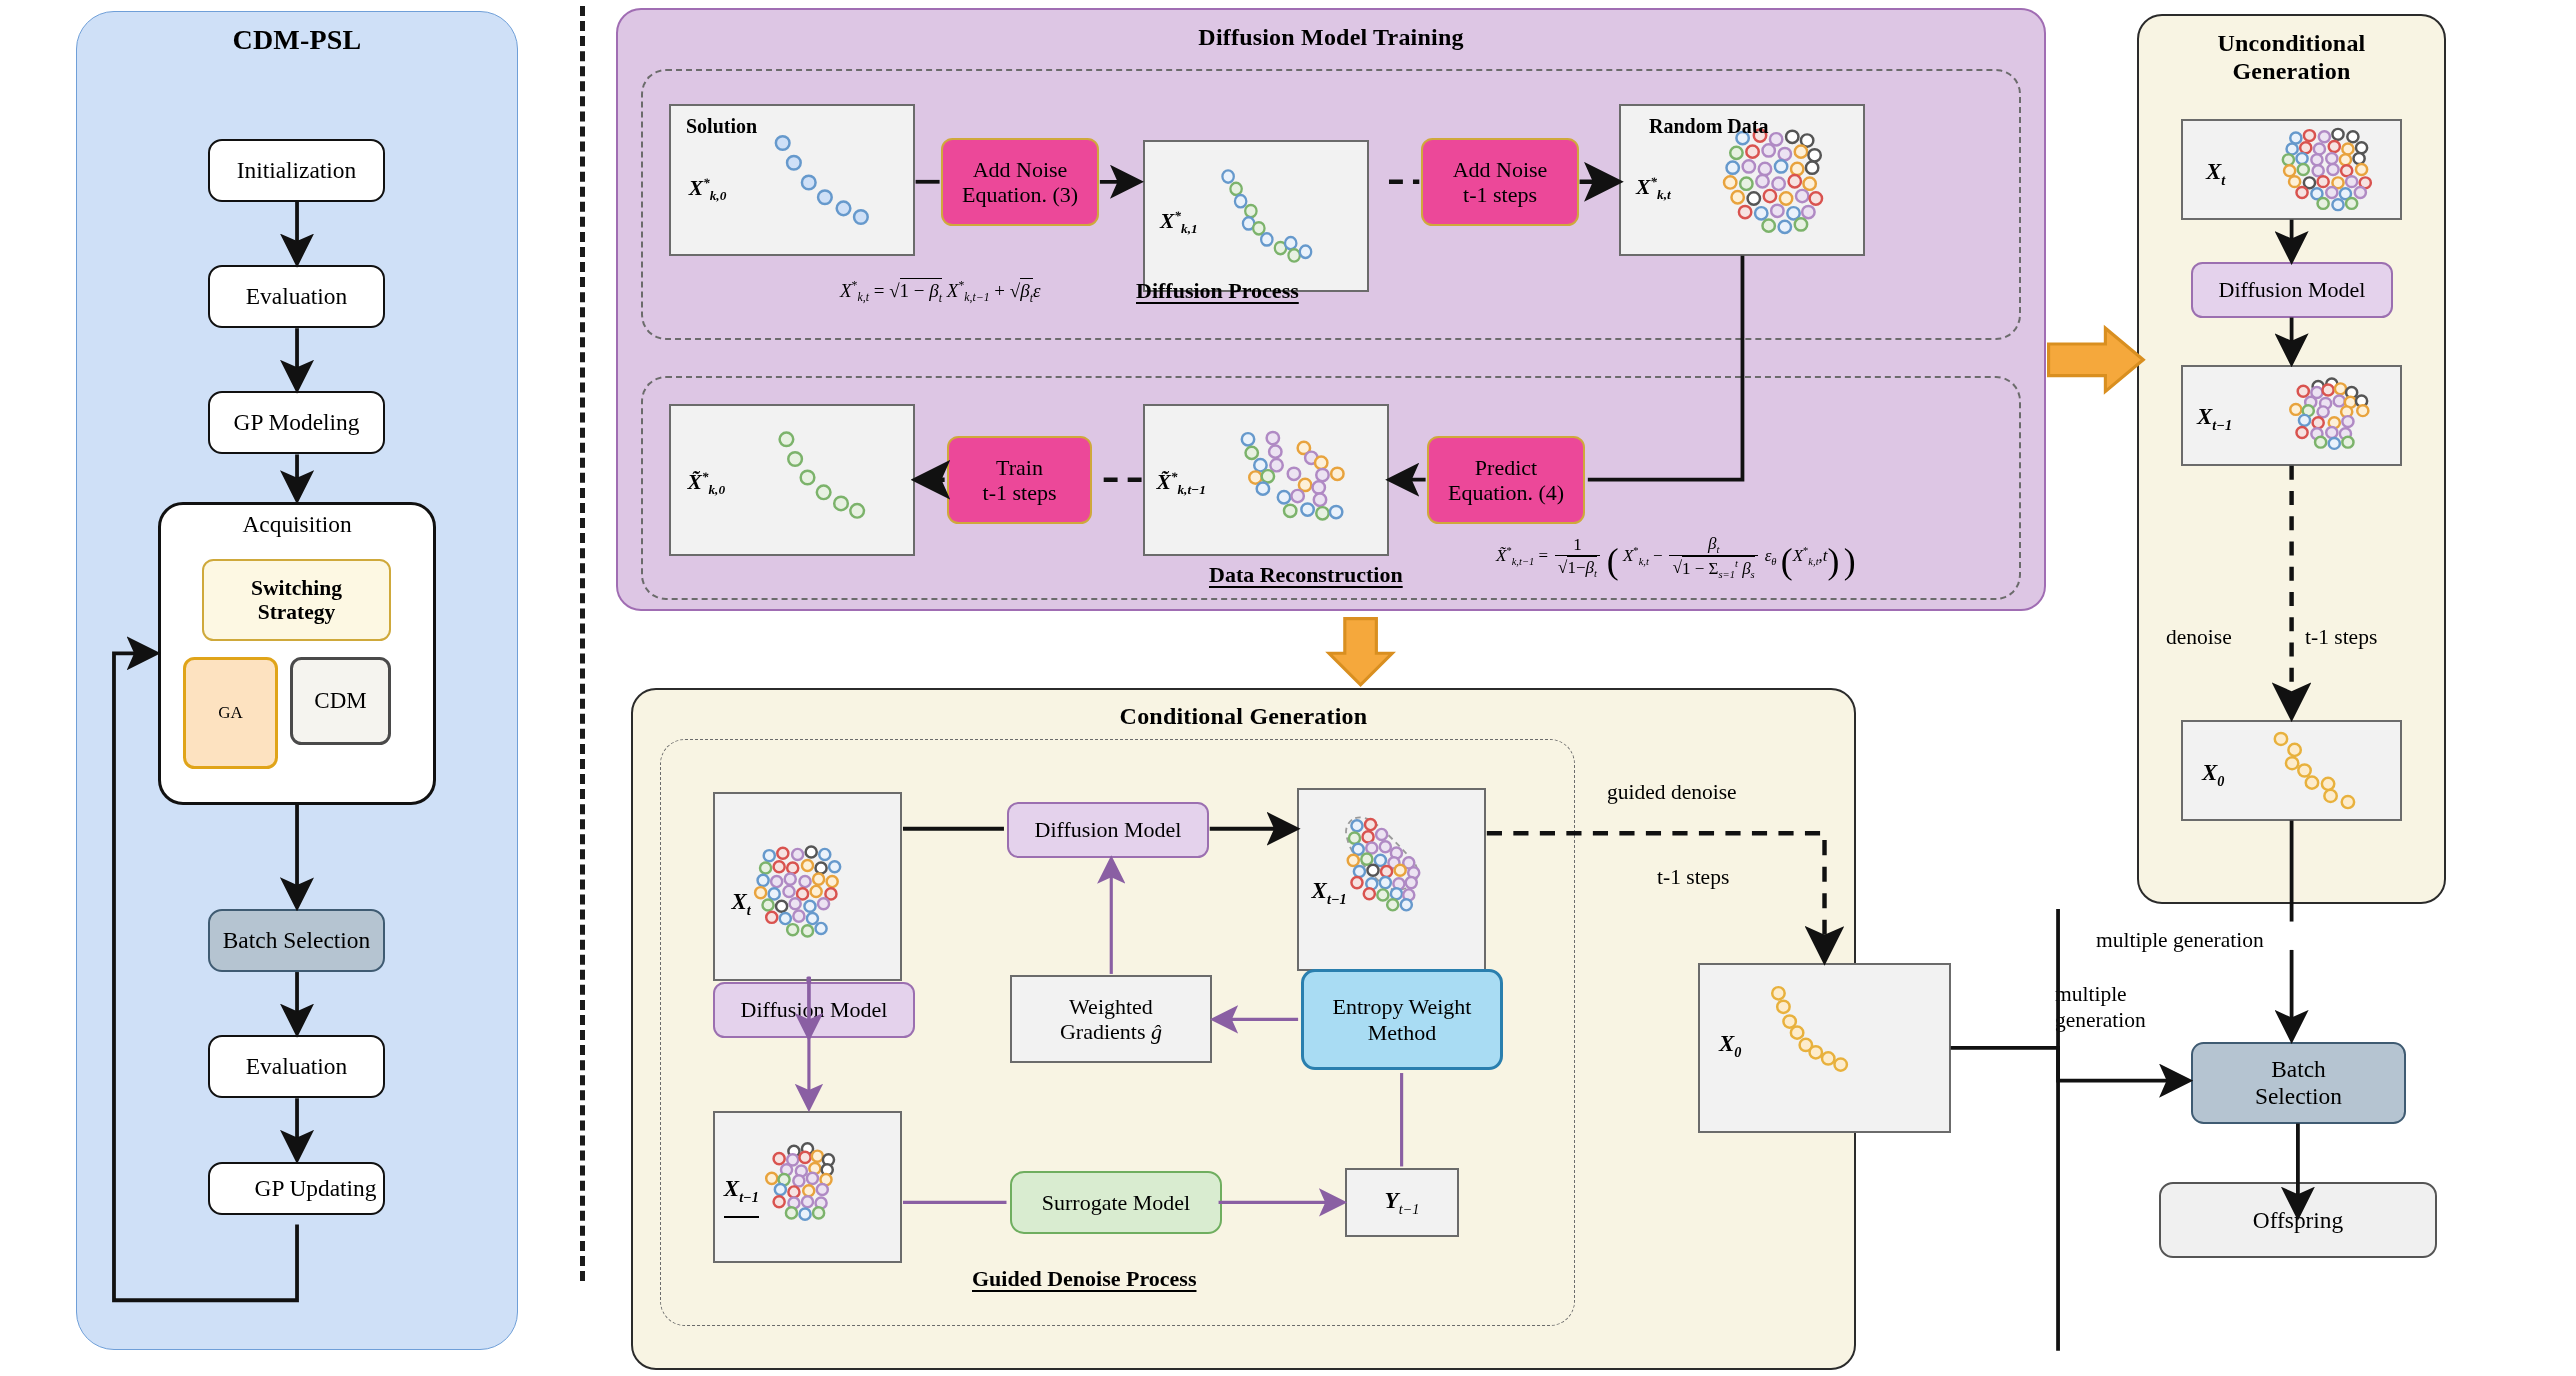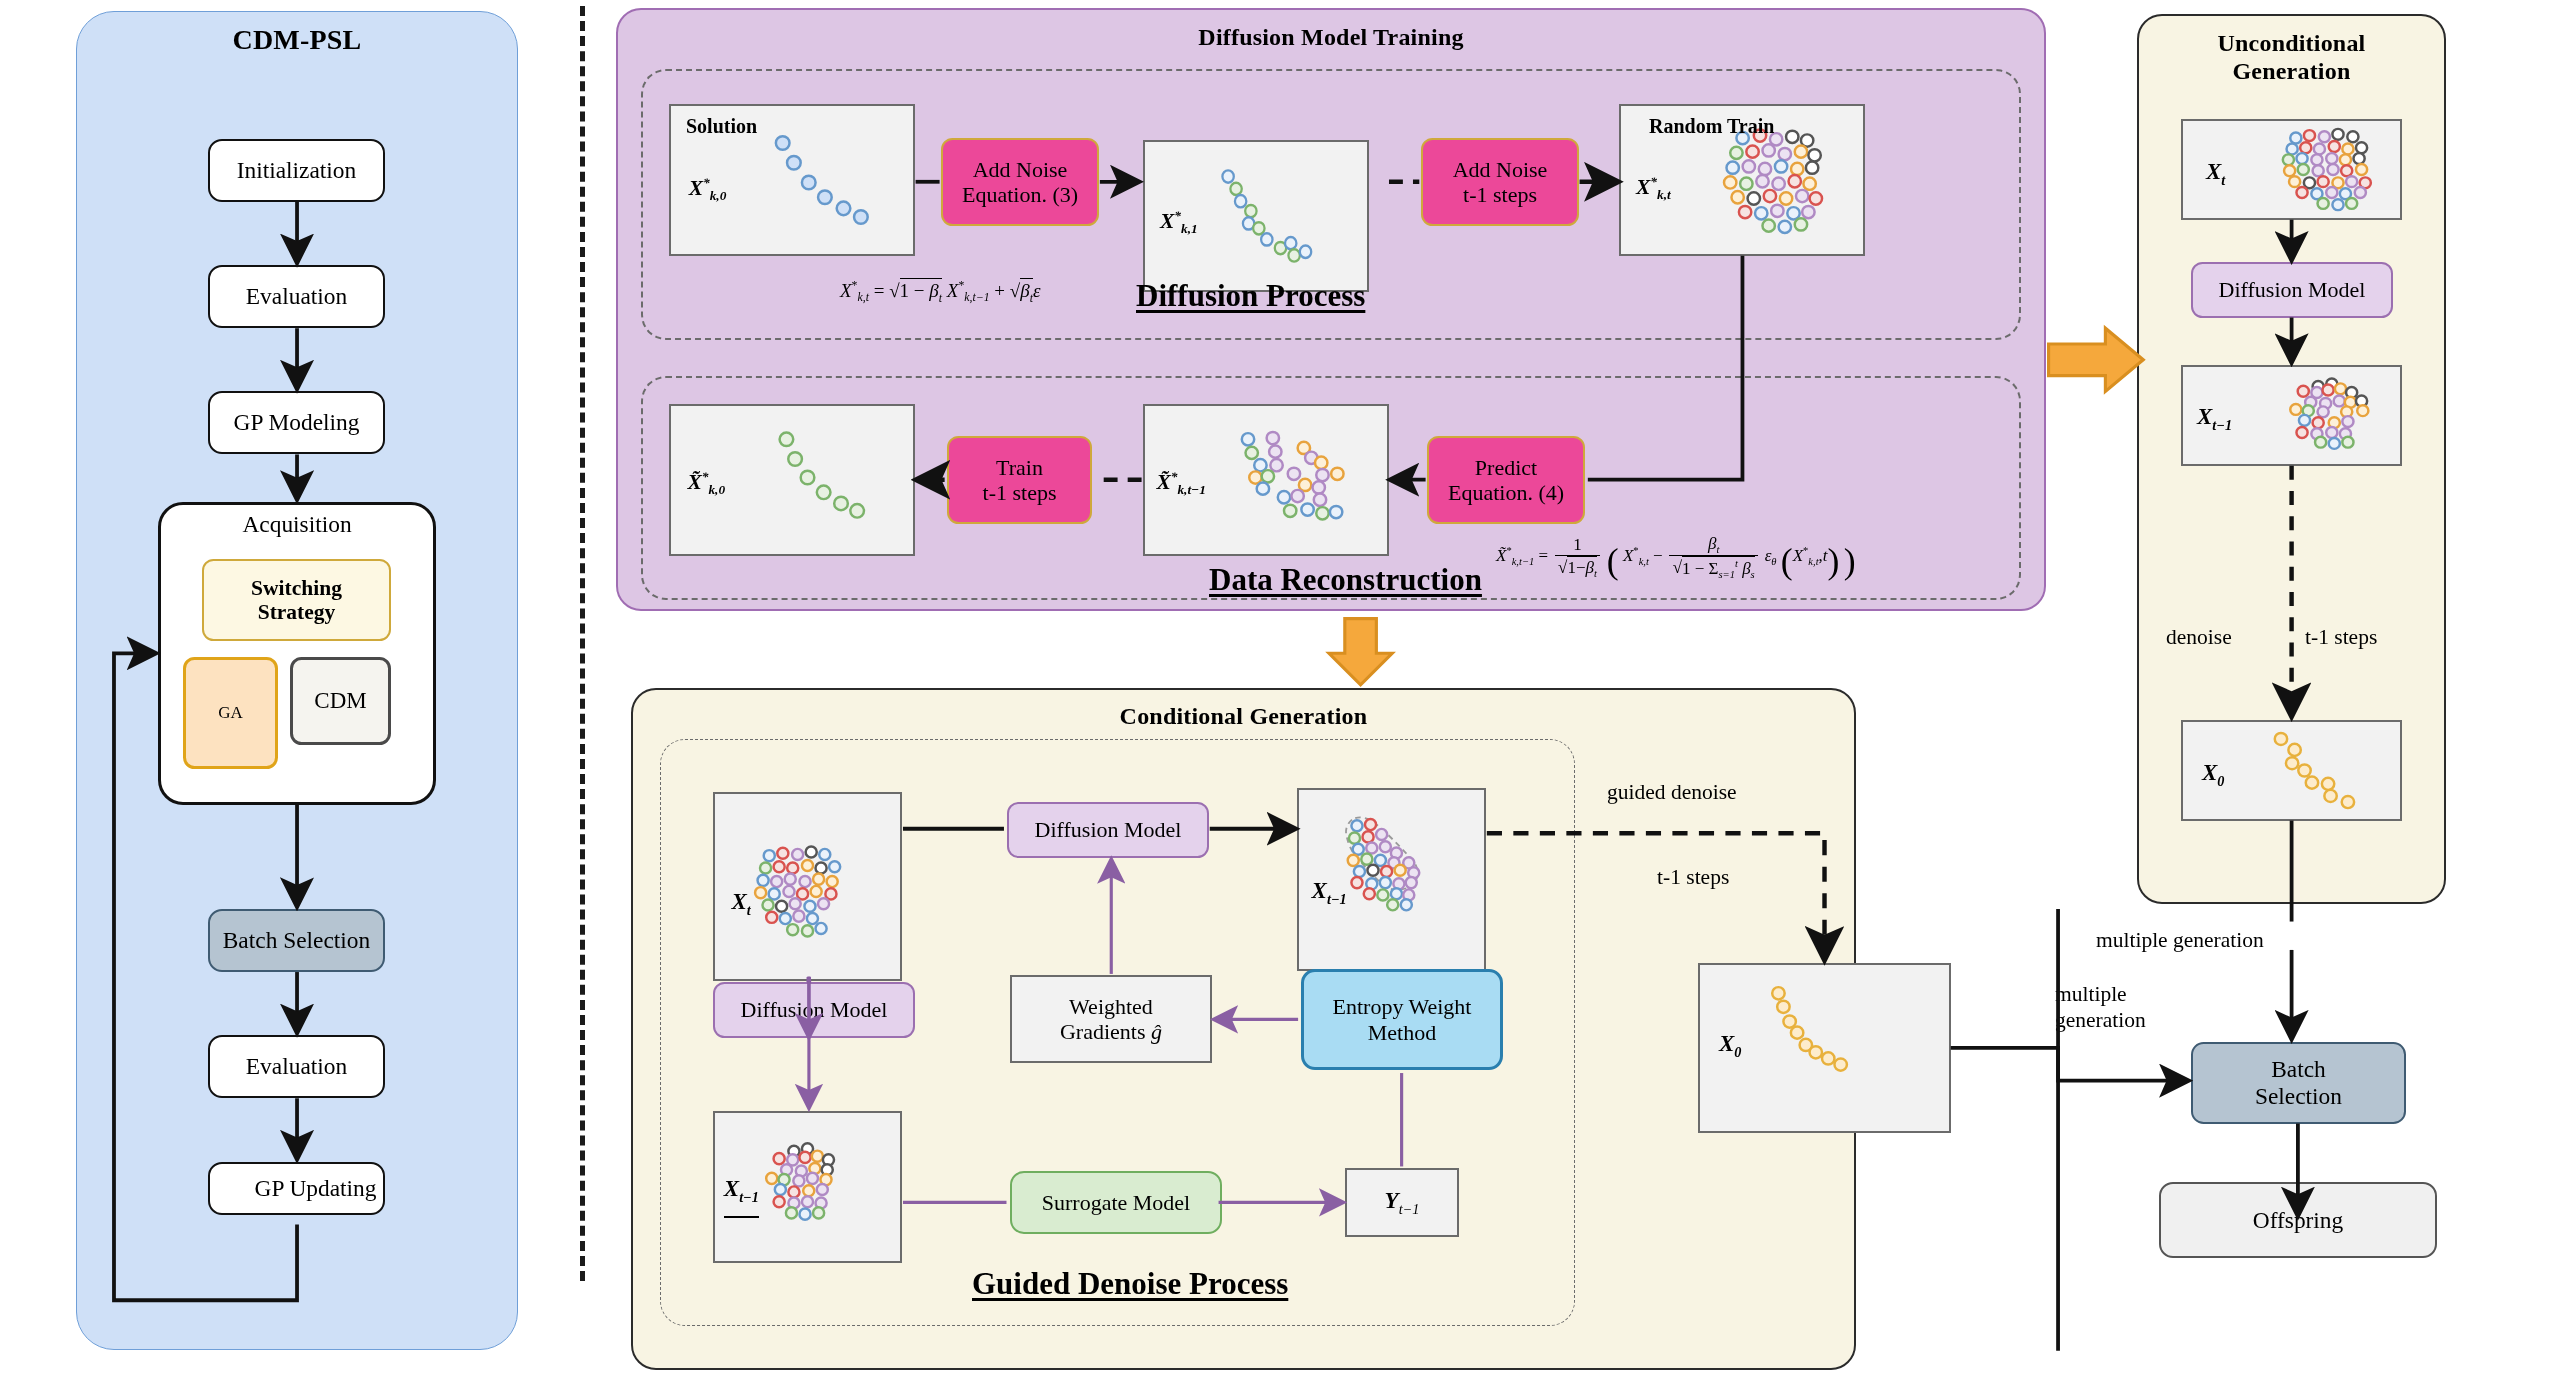--- a/index.html
+++ b/index.html
@@ -79,21 +79,21 @@
                justify-content:center; text-align:center; font-size:22px;
                line-height:1.18; }
   .greenbox  { position:absolute; background:#d9ecd0; border:2.5px solid #6fae5f;
                border-radius:14px; display:flex; align-items:center;
                justify-content:center; text-align:center; font-size:22px; }
   .plainbox  { position:absolute; background:#f2f2f2; border:2.5px solid #6b6b6b;
                display:flex; align-items:center; justify-content:center;
                text-align:center; font-size:22px; line-height:1.15; }
 
   
-  .subsec { position:absolute; font-size:31px; font-weight:bold;
+  .subsec { position:absolute; font-size:22px; font-weight:bold;
             text-decoration:underline; text-underline-offset:3.8px;font-family:Liberation Serif, serif; }
 
   
   .ftext { position:absolute; font-size:21.5px; }
 
   
   .eq { position:absolute; font-family:"Liberation Serif", serif; }
   .mi { font-style:italic; }
   .sup { font-size:.62em; vertical-align:super; }
   .sub { font-size:.62em; vertical-align:sub; }
@@ -225,21 +225,21 @@
       <circle cx="200" cy="172" r="10" fill="#f6e3e1" stroke="#d9534f"></circle>
       <circle cx="226" cy="174" r="10" fill="#eaf2fb" stroke="#6699cc"></circle>
       <circle cx="252" cy="170" r="10" fill="#ece3f2" stroke="#b08ac4"></circle>
       <circle cx="278" cy="174" r="10" fill="#eaf2fb" stroke="#6699cc"></circle>
       <circle cx="302" cy="172" r="10" fill="#ece3f2" stroke="#b08ac4"></circle>
       <circle cx="238" cy="194" r="10" fill="#e8f1e2" stroke="#7cb36b"></circle>
       <circle cx="264" cy="196" r="10" fill="#eaf2fb" stroke="#6699cc"></circle>
       <circle cx="290" cy="192" r="10" fill="#e8f1e2" stroke="#7cb36b"></circle>
     </g>
   </svg>
-  <div class="ftext" style="left:28px; top:8.8px; font-size:20px; font-weight:bold; font-style:normal;">Random Train</div>
+  <div class="ftext" style="left:28px; top:8.8px; font-size:20px; font-weight:bold; font-style:normal;">Random Data</div>
   <div class="lbl" style="left:15px; top:68px;">
     <span style="font-weight:bold;">X</span><span class="sup">*</span><span class="sub" style="font-style:italic;">k,t</span>
   </div>
 </div>
 
 <div class="eq" style="left:840px; top:278px; font-size:19px;">
   <span class="mi">X</span><span class="sup">*</span><span class="sub mi">k,t</span>
   = <span class="rad">√<span class="bar">1 − <span class="mi">β</span><span class="sub mi">t</span></span></span>
   <span class="mi">X</span><span class="sup">*</span><span class="sub mi">k,t−1</span>
   + <span class="rad">√<span class="bar"><span class="mi">β</span><span class="sub mi">t</span></span></span><span class="mi">ε</span>

